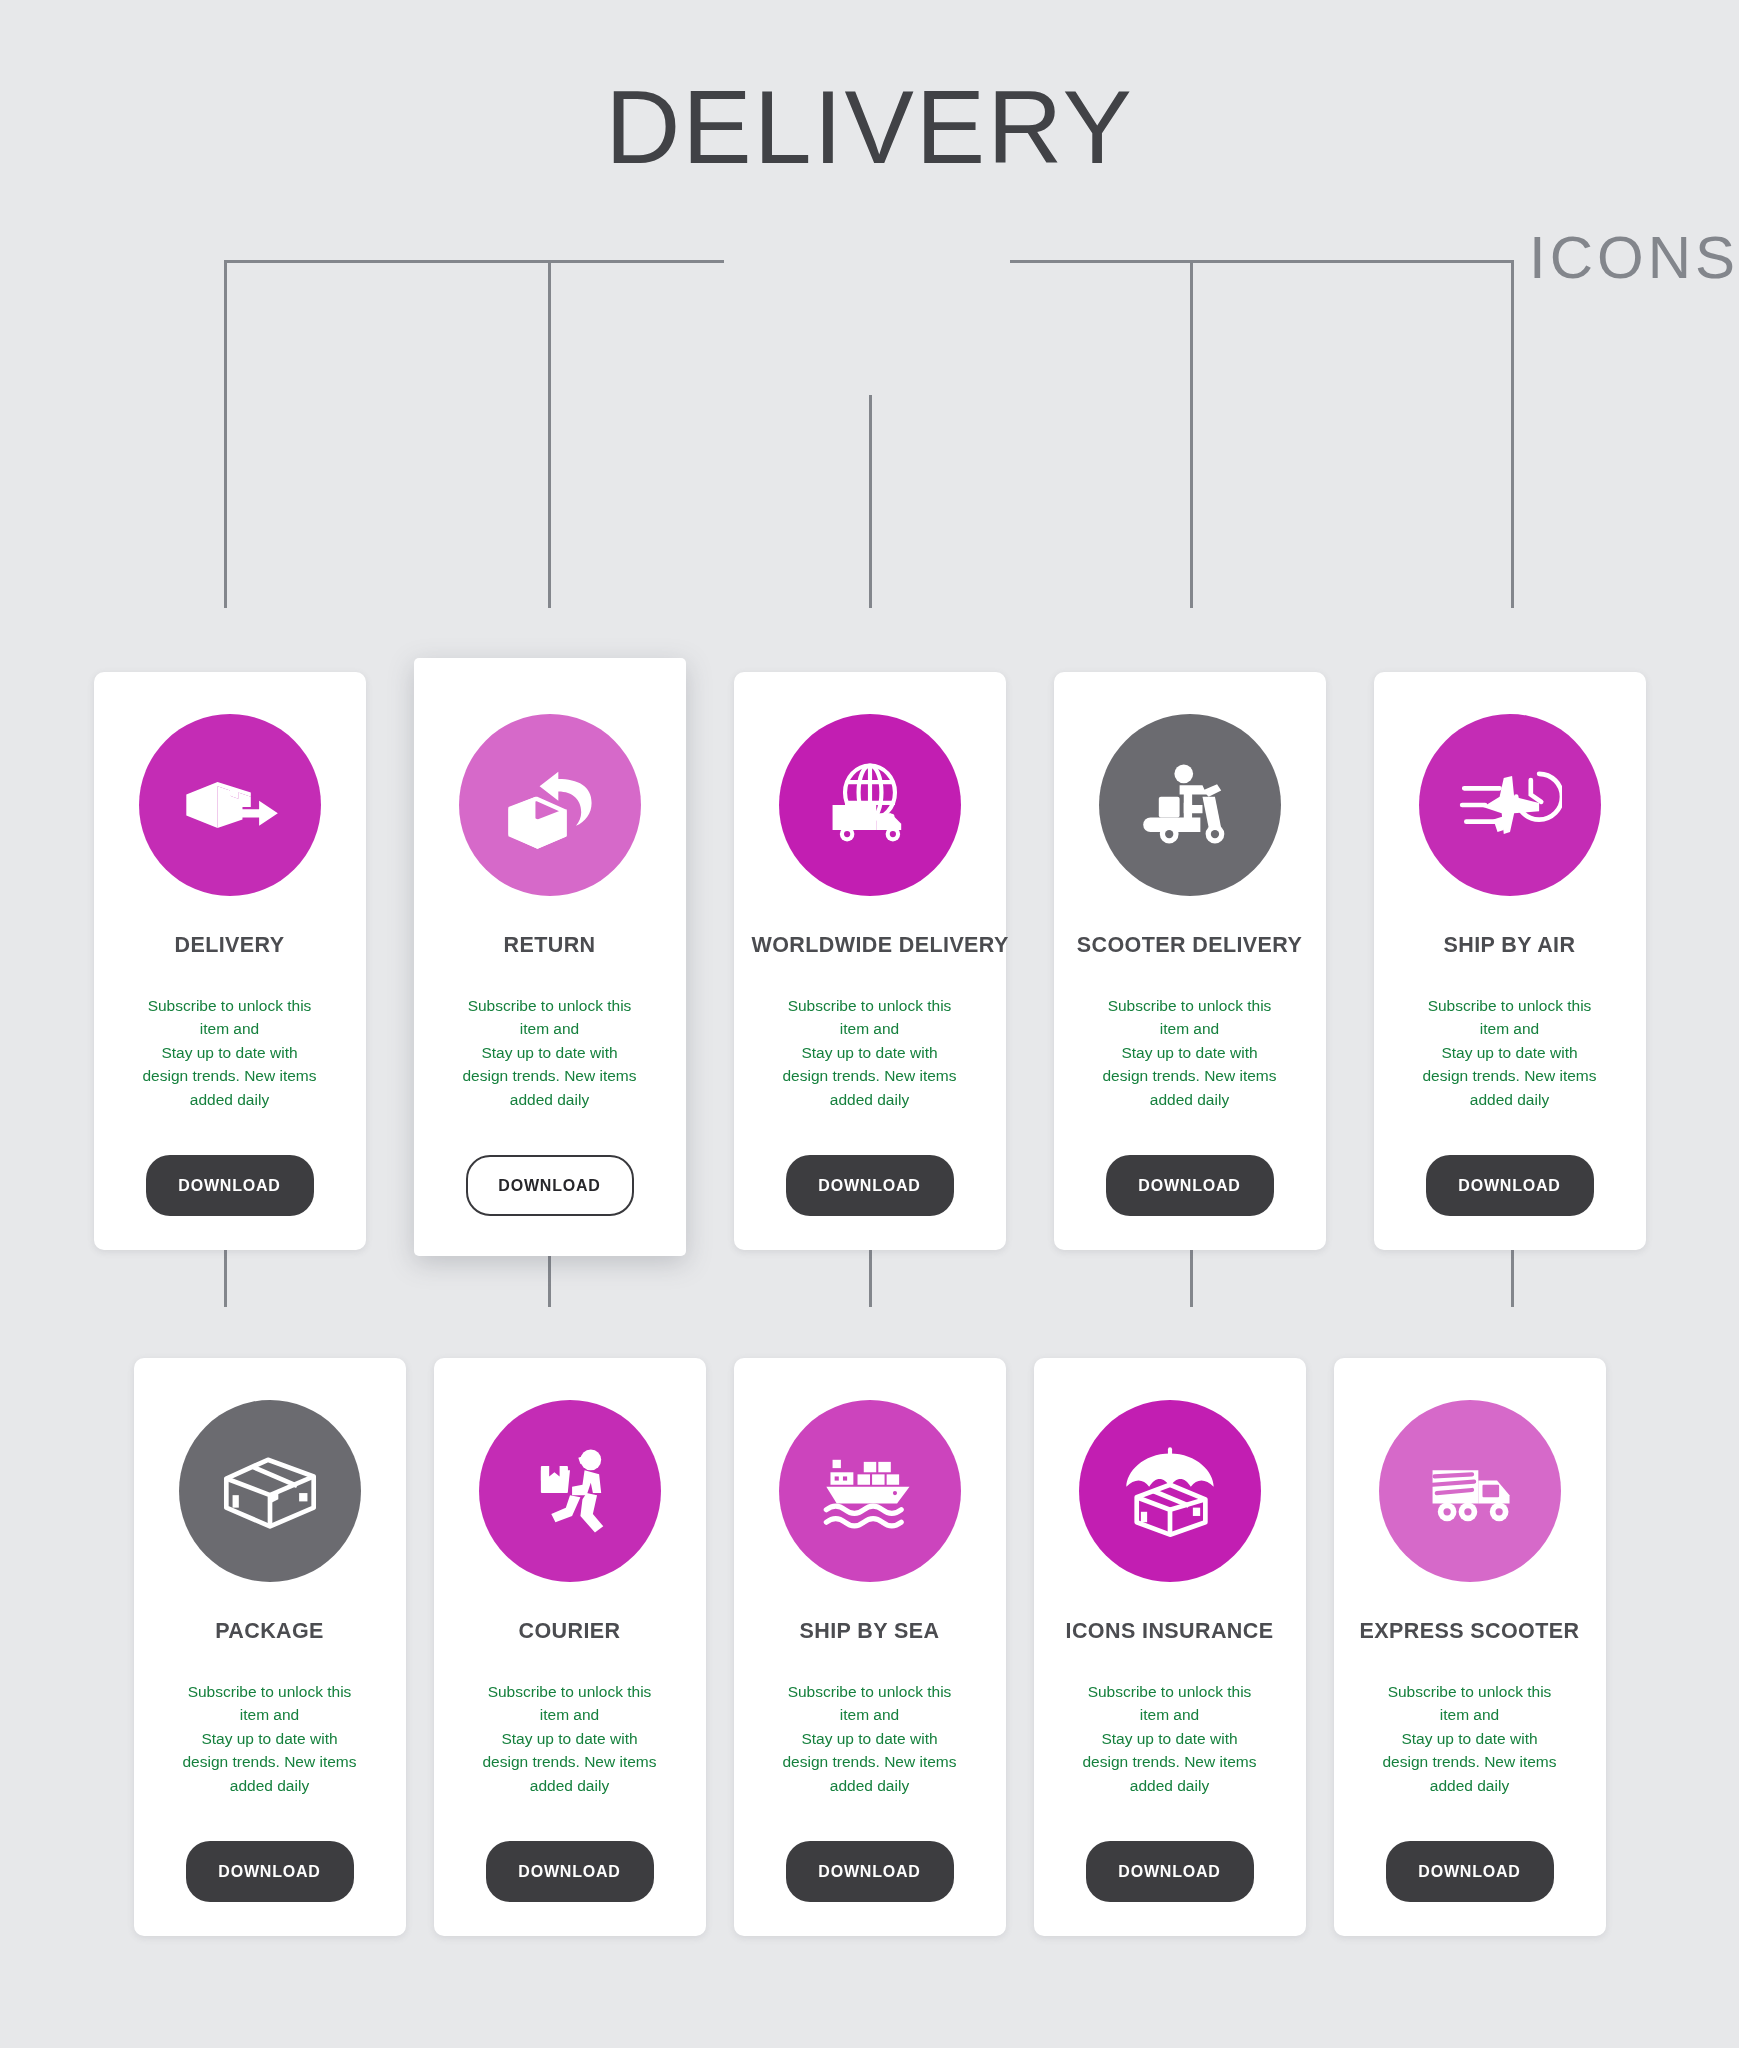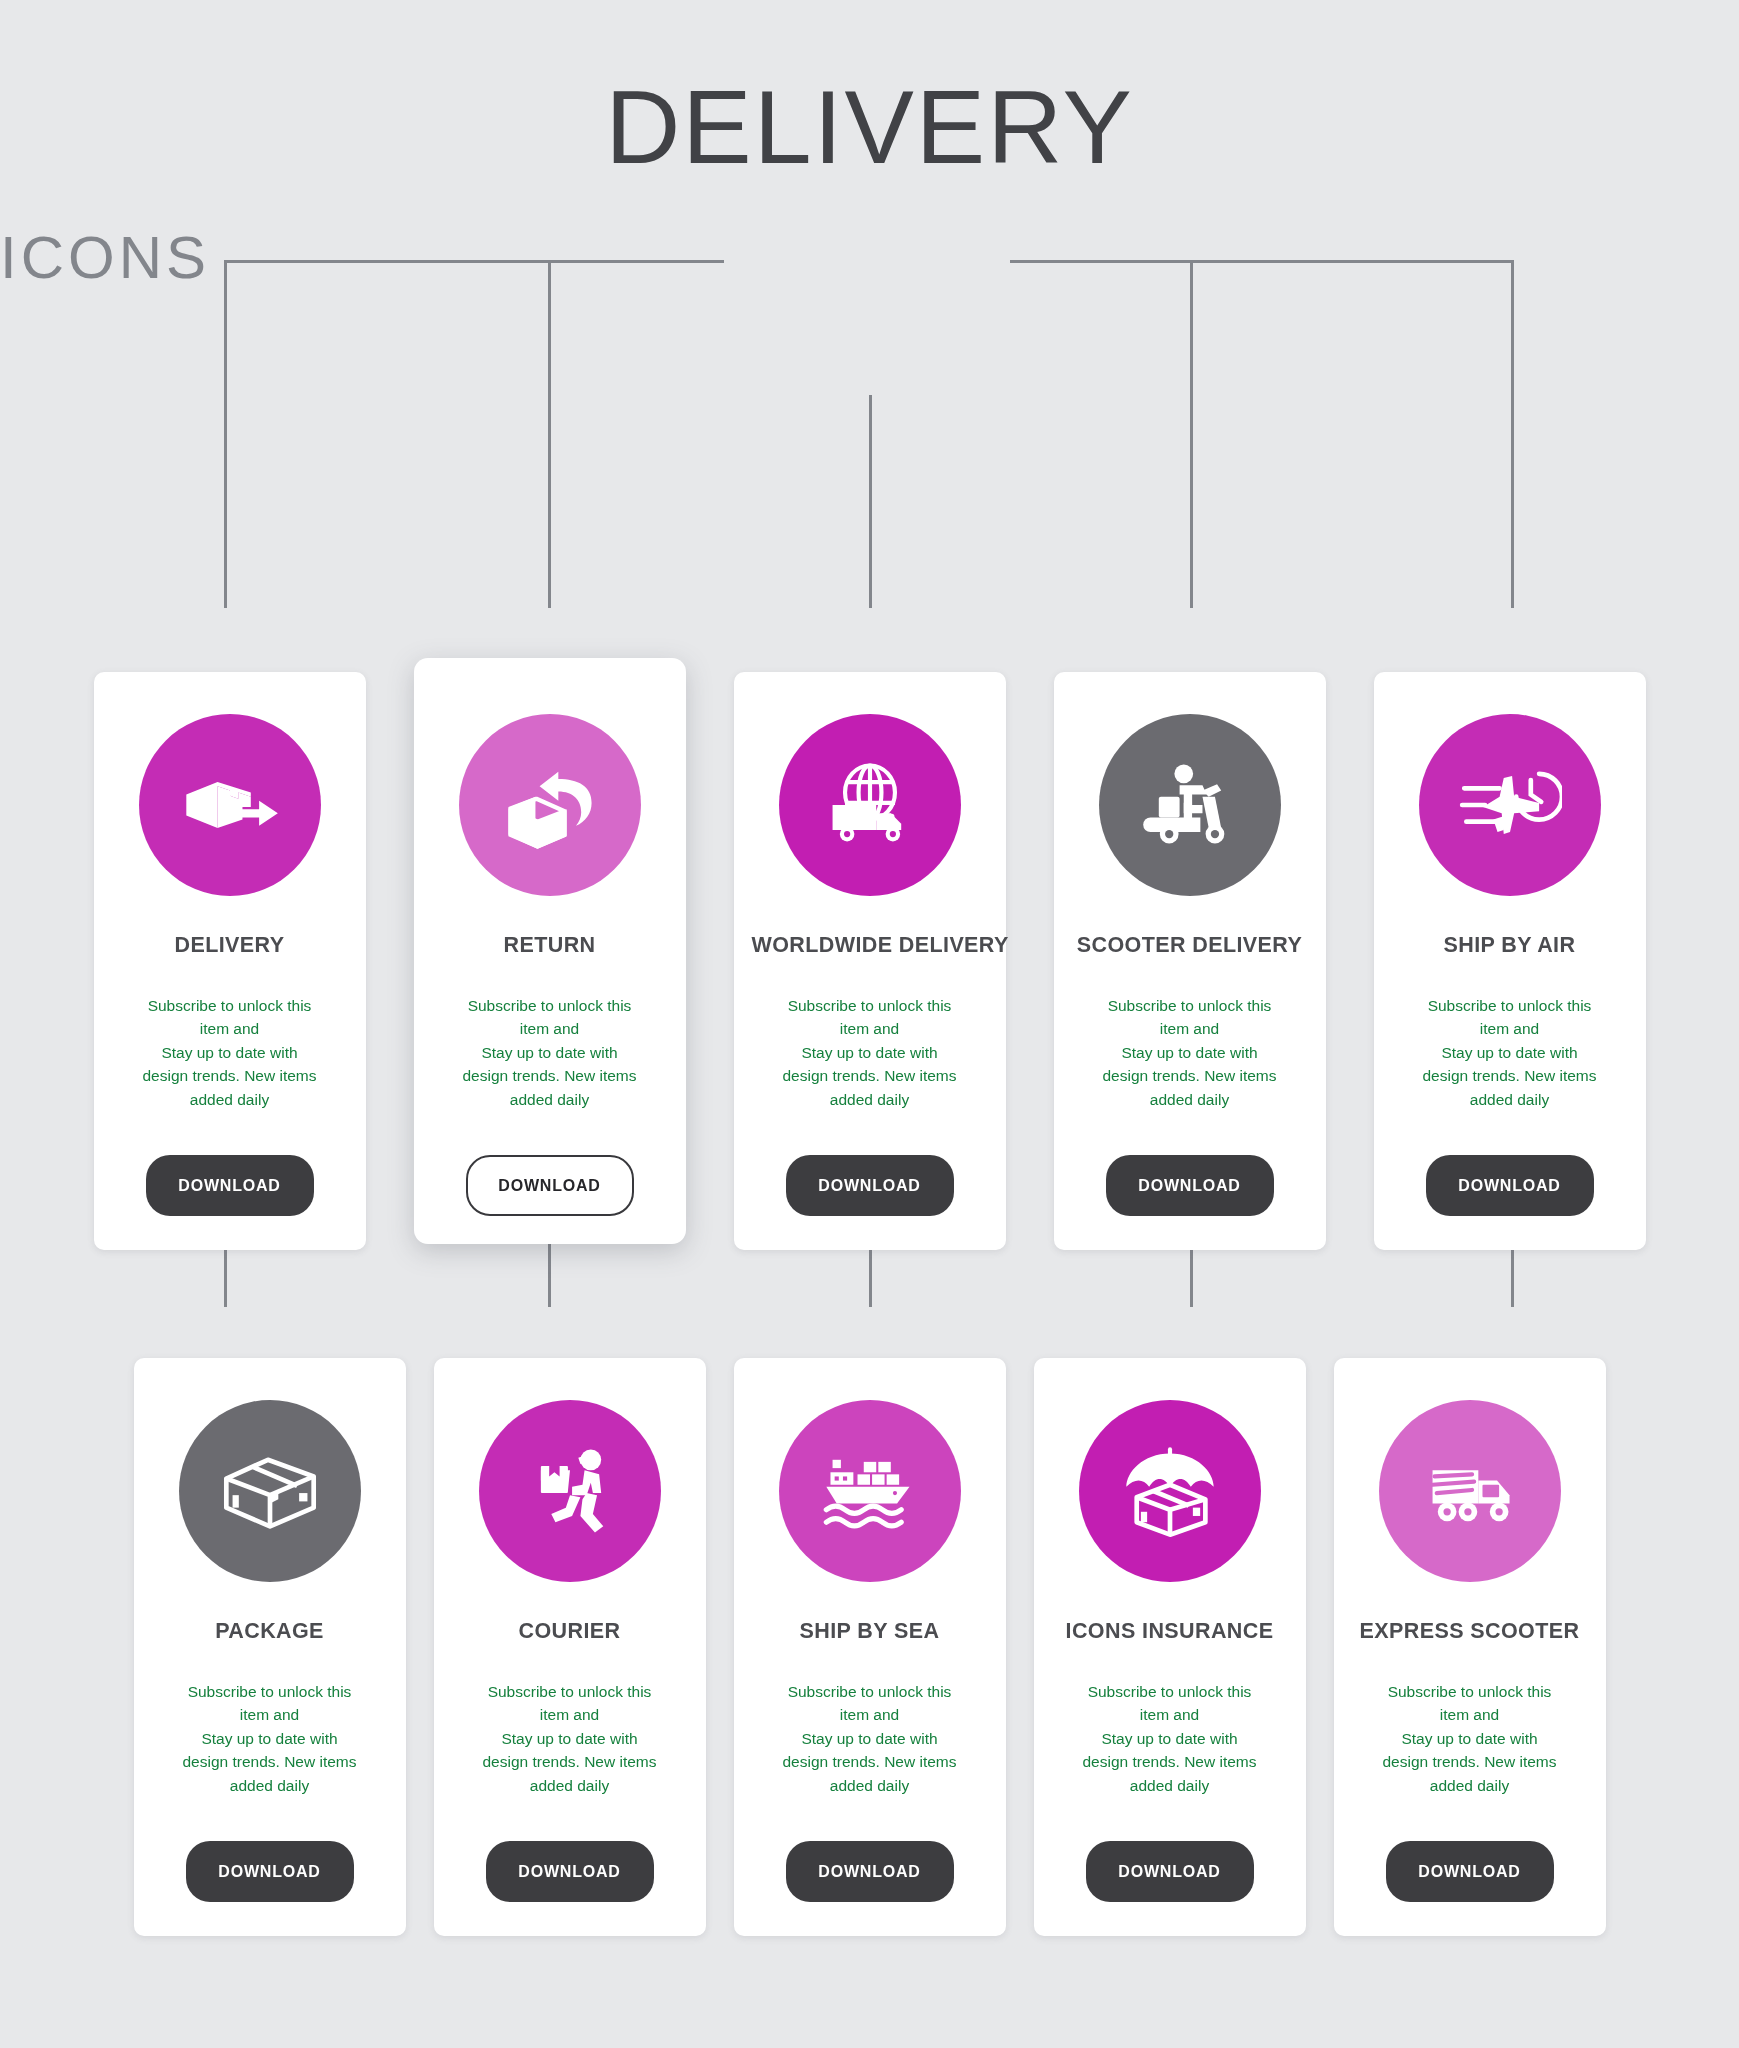--- a/index.html
+++ b/index.html
@@ -24,21 +24,21 @@
 
   
   #top-connectors { position:absolute; top:0; left:0; width:1739px; height:520px; }
 
   .hrule { position:absolute; height:3px; background:#83868c; }
   .vline { position:absolute; width:3px; background:#83868c; }
 
   #subtitle-label {
     position:absolute;
     top:300px; left:0; width:100%;
-    text-align:left;
+    text-align:right;
     font-size:60px;
     font-weight:300;
     letter-spacing:4px;
     color:#83868c;
     line-height:1;
   }
 
   
   .row { position:absolute; left:0; width:1739px; display:flex; justify-content:center; gap:48px; }
   #row-1 { top:672px; align-items:flex-start; }
@@ -47,23 +47,23 @@
   .card {
     width:272px;
     background:#ffffff;
     border-radius:10px;
     padding:42px 18px 34px 18px;
     text-align:center;
     box-shadow:0 2px 7px rgba(90,95,105,0.14);
     position:relative;
   }
   .card.featured {
-    padding:56px 18px 28px 18px;
+    padding:56px 18px 40px 18px;
     margin-top:-14px;
-    border-radius:14px;
+    border-radius:5px;
     box-shadow:0 7px 26px rgba(80,85,95,0.26);
     z-index:5;
   }
 
   .icon-circle {
     width:182px; height:182px;
     border-radius:50%;
     margin:0 auto;
     display:flex; align-items:center; justify-content:center;
   }

